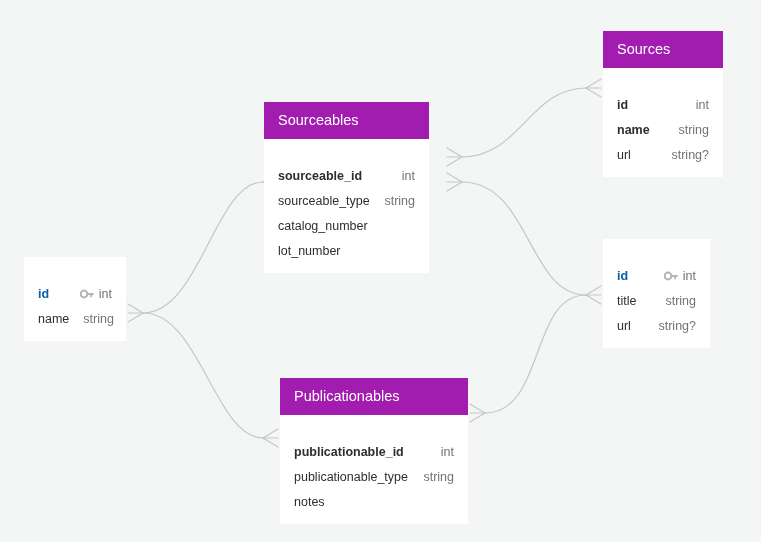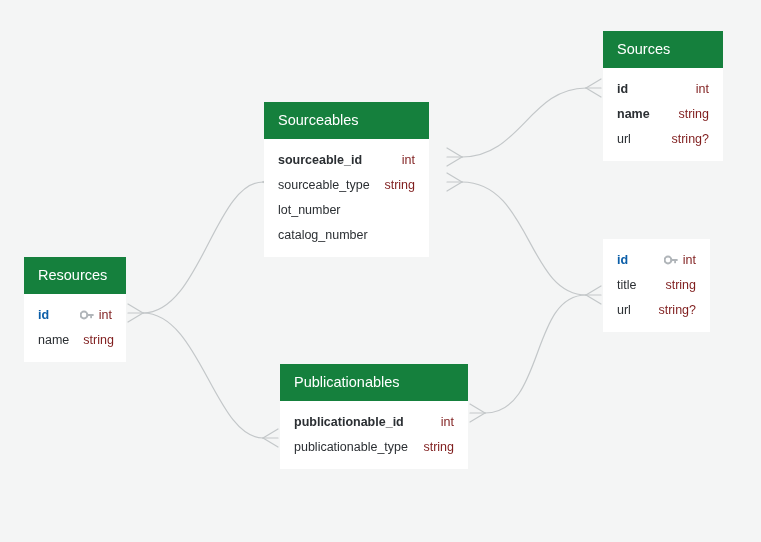--- a/index.html
+++ b/index.html
@@ -28,32 +28,32 @@
     height: 542px;
     pointer-events: none;
   }
   .entity {
     position: absolute;
     background: #ffffff;
     box-sizing: border-box;
     z-index: 2;
   }
   .entity-header {
-    background: #15803d;
+    background: #a21caf;
     color: #ffffff;
     font-size: 14.5px;
     font-weight: 400;
     padding: 0 14px;
     height: 37px;
     line-height: 37px;
     white-space: nowrap;
     overflow: hidden;
   }
   .entity-body {
-    padding: 8px 0 10px 0;
+    padding: 24px 0 10px 0;
   }
   .field-row {
     display: flex;
     align-items: center;
     height: 25px;
     padding: 0 14px;
     box-sizing: border-box;
     white-space: nowrap;
   }
   .field-name {
@@ -67,21 +67,21 @@
   .field-name.pk {
     font-weight: bold;
     color: #0b5ea8;
   }
   .field-spacer {
     flex: 1 1 auto;
     min-width: 14px;
   }
   .field-type {
     font-size: 12.5px;
-    color: #7f1d1d;
+    color: #737373;
     flex: 0 0 auto;
     text-align: left;
   }
   .key-icon {
     flex: 0 0 auto;
     width: 14px;
     height: 12px;
     margin-right: 5px;
     display: inline-block;
     line-height: 0;
@@ -151,21 +151,20 @@
 
       <g>
         <path d="M586,295 L601,286"></path>
         <path d="M586,295 L601,295"></path>
         <path d="M586,295 L601,304"></path>
       </g>
     </g>
   </svg>
 
   <div class="entity" style="left:24px; top:257px; width:102px;">
-    <div class="entity-header">Resources</div>
     <div class="entity-body">
       <div class="field-row">
         <span class="field-name pk">id</span>
         <span class="field-spacer"></span>
         <span class="key-icon">
           <svg width="14" height="12" viewBox="0 0 14 12" xmlns="http://www.w3.org/2000/svg">
             <circle cx="4" cy="6" r="3.4" fill="none" stroke="#b0b5b9" stroke-width="2"></circle>
             <rect x="6.6" y="5" width="7" height="2" fill="#b0b5b9"></rect>
             <rect x="10.2" y="6.6" width="1.8" height="2.6" fill="#b0b5b9"></rect>
           </svg>
@@ -187,44 +186,49 @@
         <span class="field-name bold">sourceable_id</span>
         <span class="field-spacer"></span>
         <span class="field-type">int</span>
       </div>
       <div class="field-row">
         <span class="field-name">sourceable_type</span>
         <span class="field-spacer"></span>
         <span class="field-type">string</span>
       </div>
       <div class="field-row">
+        <span class="field-name">catalog_number</span>
+        <span class="field-spacer"></span>
+        <span class="field-type"></span>
+      </div>
+      <div class="field-row">
         <span class="field-name">lot_number</span>
         <span class="field-spacer"></span>
         <span class="field-type"></span>
       </div>
-      <div class="field-row">
-        <span class="field-name">catalog_number</span>
+    </div>
+  </div>
+
+  <div class="entity" style="left:280px; top:378px; width:188px;">
+    <div class="entity-header">Publicationables</div>
+    <div class="entity-body">
+      <div class="field-row">
+        <span class="field-name bold">publicationable_id</span>
+        <span class="field-spacer"></span>
+        <span class="field-type">int</span>
+      </div>
+      <div class="field-row">
+        <span class="field-name">publicationable_type</span>
+        <span class="field-spacer"></span>
+        <span class="field-type">string</span>
+      </div>
+      <div class="field-row">
+        <span class="field-name">notes</span>
         <span class="field-spacer"></span>
         <span class="field-type"></span>
-      </div>
-    </div>
-  </div>
-
-  <div class="entity" style="left:280px; top:364px; width:188px;">
-    <div class="entity-header">Publicationables</div>
-    <div class="entity-body">
-      <div class="field-row">
-        <span class="field-name bold">publicationable_id</span>
-        <span class="field-spacer"></span>
-        <span class="field-type">int</span>
-      </div>
-      <div class="field-row">
-        <span class="field-name">publicationable_type</span>
-        <span class="field-spacer"></span>
-        <span class="field-type">string</span>
       </div>
     </div>
   </div>
 
   <div class="entity" style="left:603px; top:31px; width:120px;">
     <div class="entity-header">Sources</div>
     <div class="entity-body">
       <div class="field-row">
         <span class="field-name bold">id</span>
         <span class="field-spacer"></span>

